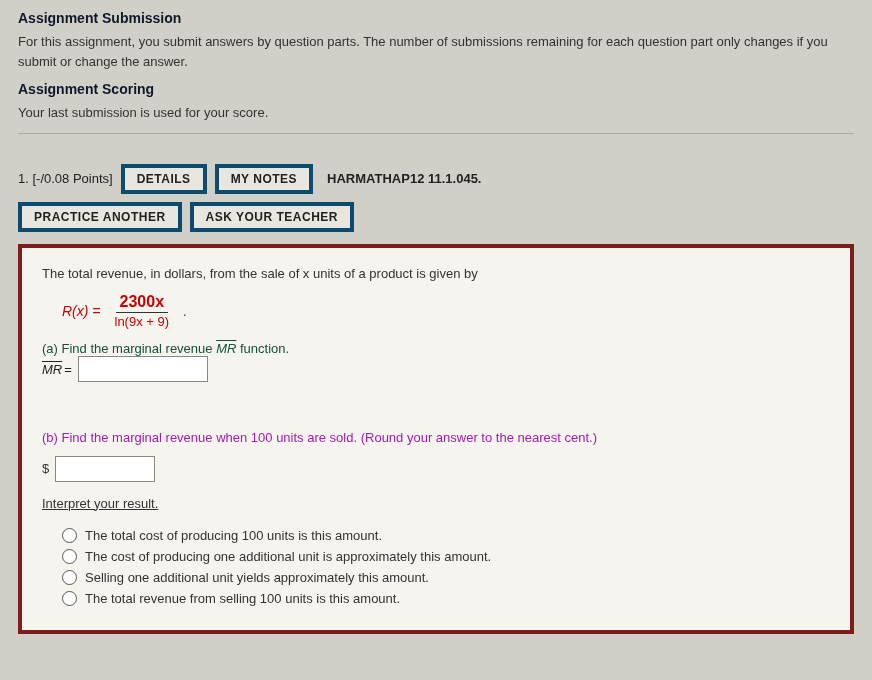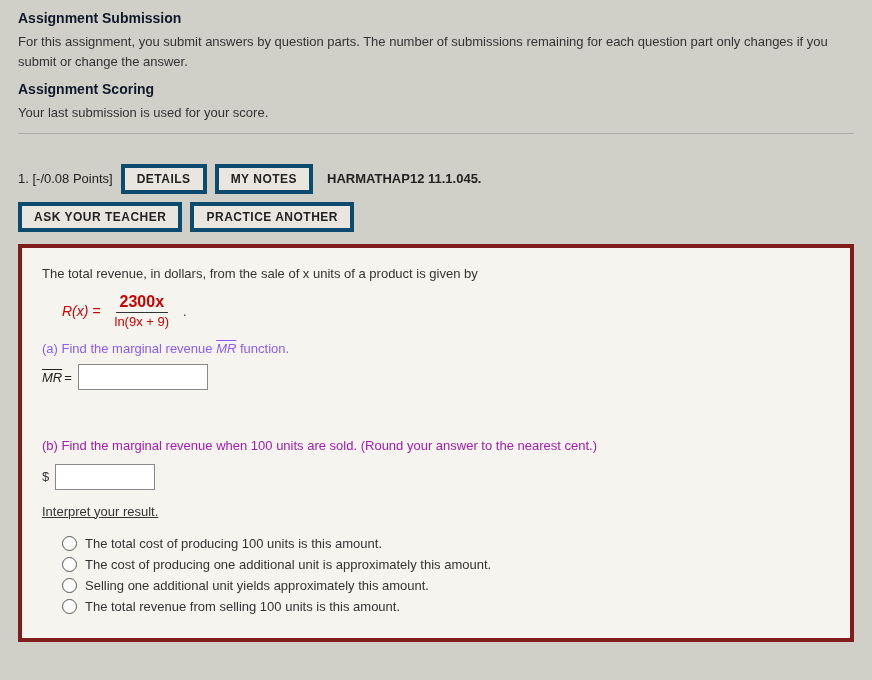--- a/index.html
+++ b/index.html
@@ -111,22 +111,21 @@
       color: #c00;
       font-weight: bold;
     }
     .fraction-den {
       padding: 1px 4px 0 4px;
       font-size: 13px;
       color: #c00;
     }
     .part-label {
       font-size: 13px;
-      color: #8b5cf6;
-      margin-bottom: 8px;
+      color: #14532d;
       margin-top: 4px;
     }
     .input-row {
       display: flex;
       align-items: center;
       gap: 6px;
       margin-bottom: 14px;
     }
     .input-box {
       border: 1px solid #888;
@@ -197,22 +196,22 @@
   </div>
 
   <div class="question-section">
     <div class="question-header">
       <span class="question-points">1.  [-/0.08 Points]</span>
       <button class="btn">DETAILS</button>
       <button class="btn">MY NOTES</button>
       <span class="harmatha-ref">HARMATHAP12 11.1.045.</span>
     </div>
     <div class="question-actions">
+      <button class="btn">PRACTICE ANOTHER</button>
       <button class="btn">ASK YOUR TEACHER</button>
-      <button class="btn">PRACTICE ANOTHER</button>
     </div>
 
     <div class="question-content-box">
       <div class="content-intro">The total revenue, in dollars, from the sale of x units of a product is given by</div>
 
       <div class="formula-block">
         <div class="formula-line">
           <span class="formula-rx">R(x) =</span>
           <span class="fraction">
             <span class="fraction-num">2300x</span>

